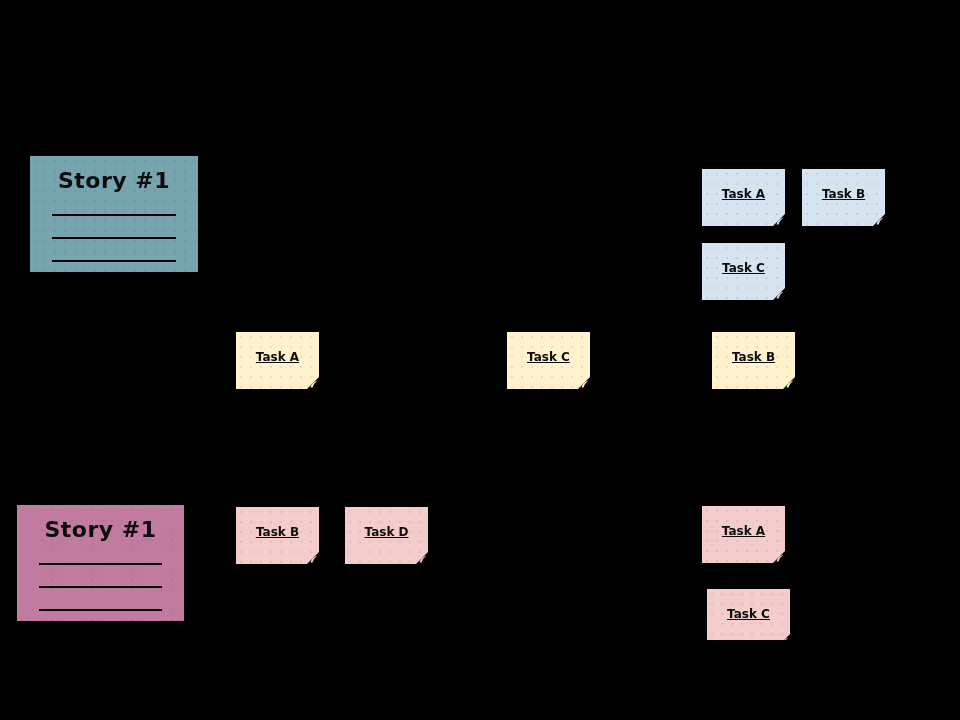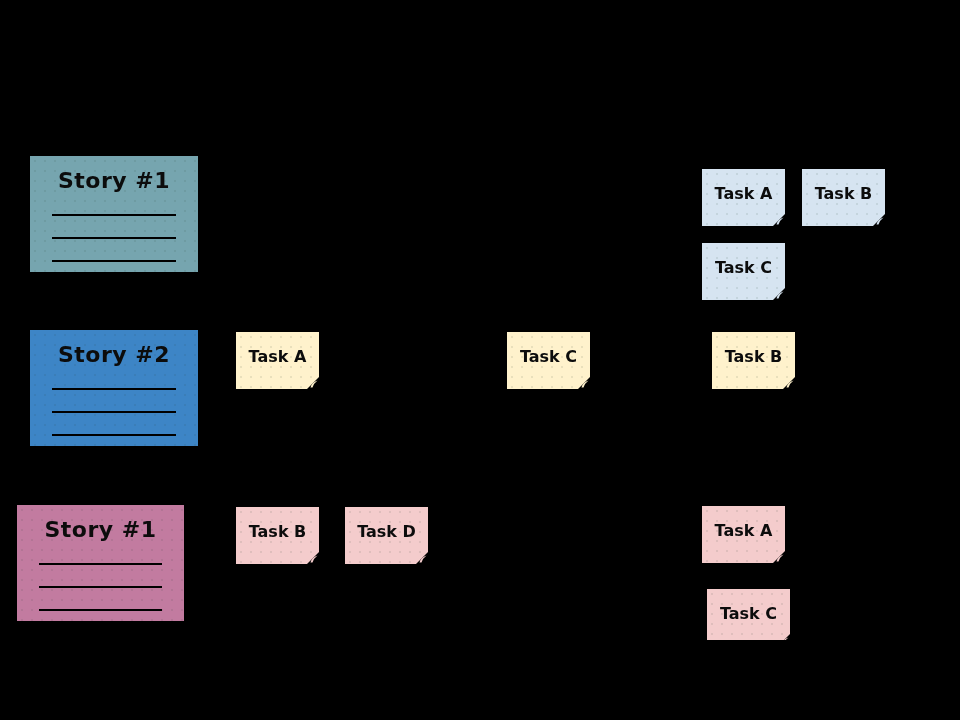--- a/index.html
+++ b/index.html
@@ -44,24 +44,25 @@
     height: 61px;
     border: 2px solid #000;
     background-image: radial-gradient(rgba(40,70,50,0.10) 1px, transparent 1.3px);
     background-size: 10px 10px;
     display: flex;
     align-items: center;
     justify-content: center;
     padding-bottom: 8px;
   }
   .note-label {
-    font-size: 16px;
+    font-size: 12px;
     font-weight: bold;
     color: #0c0c0c;
     white-space: nowrap;
+    text-decoration: underline;
   }
   .fold {
     position: absolute;
     right: -2px;
     bottom: -2px;
     width: 16px;
     height: 16px;
     display: block;
   }
 </style>
@@ -88,26 +89,20 @@
         <path d="M16 0 L16 16 L0 16 Z" fill="#000"></path>
         <path d="M5.5 12.5 Q6.5 7.5 12.5 5.5 Q8.5 8.5 7.5 12.5 Z" fill="#D6E4F1"></path>
       </svg>
     </div>
     <div class="note" style="left: 700px; top: 241px; background-color: rgb(214, 228, 241);">
       <span class="note-label">Task C</span>
       <svg class="fold" viewBox="0 0 16 16">
         <path d="M16 0 L16 16 L0 16 Z" fill="#000"></path>
         <path d="M5.5 12.5 Q6.5 7.5 12.5 5.5 Q8.5 8.5 7.5 12.5 Z" fill="#D6E4F1"></path>
       </svg>
-    </div>
-    <div class="story" style="left: 28px; top: 328px; width: 172px; height: 120px; background-color: rgb(61, 133, 198);">
-      <div class="story-title">Story #2</div>
-      <div class="story-line"></div>
-      <div class="story-line"></div>
-      <div class="story-line"></div>
     </div>
     <div class="note" style="left: 234px; top: 330px; background-color: rgb(255, 242, 204);">
       <span class="note-label">Task A</span>
       <svg class="fold" viewBox="0 0 16 16">
         <path d="M16 0 L16 16 L0 16 Z" fill="#000"></path>
         <path d="M5.5 12.5 Q6.5 7.5 12.5 5.5 Q8.5 8.5 7.5 12.5 Z" fill="#FFF2CC"></path>
       </svg>
     </div>
     <div class="note" style="left: 505px; top: 330px; background-color: rgb(255, 242, 204);">
       <span class="note-label">Task C</span>

